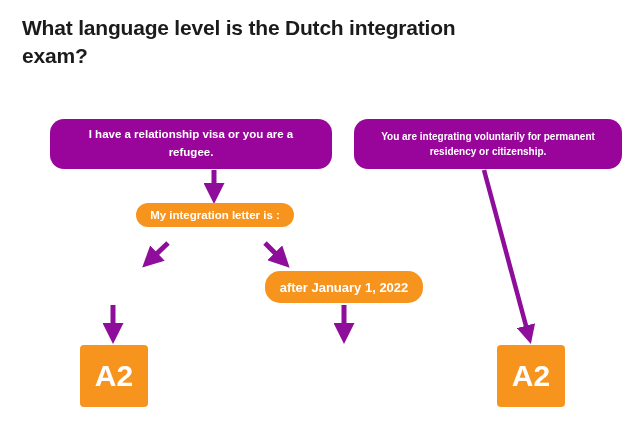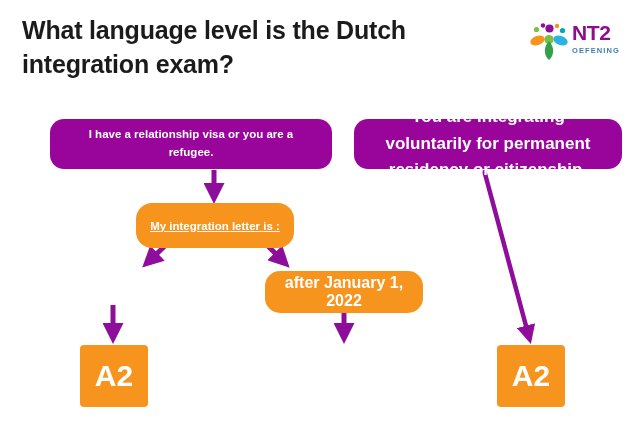--- a/index.html
+++ b/index.html
@@ -17,21 +17,21 @@
     background: #ffffff;
     overflow: hidden;
   }
 
   
   #header-title {
     position: absolute;
     left: 22px;
     top: 14px;
     width: 470px;
-    font-size: 25px;
+    font-size: 21px;
     font-weight: bold;
     line-height: 1.34;
     color: #1b1b1b;
     letter-spacing: -0.2px;
   }
 
   
   #brand-logo {
     position: absolute;
     left: 528px;
@@ -90,48 +90,47 @@
     font-size: 11.5px;
     line-height: 1.55;
     padding: 0 18px;
   }
   #node-premise-right {
     left: 354px;
     top: 119px;
     width: 268px;
     height: 50px;
     border-radius: 14px;
-    font-size: 17px;
+    font-size: 10px;
     line-height: 1.55;
     padding: 0 14px;
   }
   #node-letter {
     left: 136px;
     top: 203px;
     width: 158px;
-    height: 45px;
+    height: 24px;
     border-radius: 16px;
     font-size: 11.5px;
-    text-decoration: underline;
   }
   #node-before {
     left: 30px;
     top: 271px;
     width: 158px;
     height: 32px;
     border-radius: 15px;
     font-size: 11.5px;
   }
   #node-after {
     left: 265px;
     top: 271px;
     width: 158px;
-    height: 42px;
+    height: 32px;
     border-radius: 15px;
-    font-size: 16px;
+    font-size: 13px;
   }
   .result {
     width: 68px;
     height: 62px;
     border-radius: 4px;
     font-size: 30px;
     top: 345px;
   }
   #node-result-1 { left: 80px; }
   #node-result-2 { left: 310px; }
@@ -147,37 +146,20 @@
     pointer-events: none;
   }
 </style>
 </head>
 <body>
 
 <div id="canvas">
 
   <div id="header-title">What language level is the Dutch integration exam?</div>
 
-  <div id="brand-logo">
-    <svg id="logo-mark" viewBox="0 0 42 42" xmlns="http://www.w3.org/2000/svg">
-      <circle cx="8.5" cy="9.5" r="2.6" fill="#7BBF45"></circle>
-      <circle cx="15" cy="5.5" r="2.2" fill="#8E0D9B"></circle>
-      <circle cx="21.5" cy="8.5" r="4.1" fill="#8E0D9B"></circle>
-      <circle cx="29" cy="6" r="2.2" fill="#F7941E"></circle>
-      <circle cx="34.5" cy="10.5" r="2.6" fill="#00A9B7"></circle>
-      <ellipse cx="9.5" cy="20.5" rx="7.5" ry="4.6" transform="rotate(-20 9.5 20.5)" fill="#F7941E"></ellipse>
-      <ellipse cx="32.5" cy="20.5" rx="7.5" ry="4.6" transform="rotate(20 32.5 20.5)" fill="#2BB3E3"></ellipse>
-      <ellipse cx="21" cy="19.5" rx="4.6" ry="4.6" fill="#7BBF45"></ellipse>
-      <path d="M21 21 C27 27 26 36 21 40 C16 36 15 27 21 21 Z" fill="#34A04A"></path>
-    </svg>
-    <div id="logo-text">
-      <div id="logo-name">NT2</div>
-      <div id="logo-sub">OEFENING</div>
-    </div>
-  </div>
 
   <svg id="arrow-layer" viewBox="0 0 640 427" xmlns="http://www.w3.org/2000/svg">
     <defs>
       <marker id="head" markerWidth="4.2" markerHeight="4.2" refX="2.6" refY="2.1" orient="auto">
         <path d="M0,0 L4.2,2.1 L0,4.2 Z" fill="#8E0D9B"></path>
       </marker>
     </defs>
 
     <g>
       <line x1="214" y1="170" x2="214" y2="196" stroke="#8E0D9B" stroke-width="5" marker-end="url(#head)"></line>

